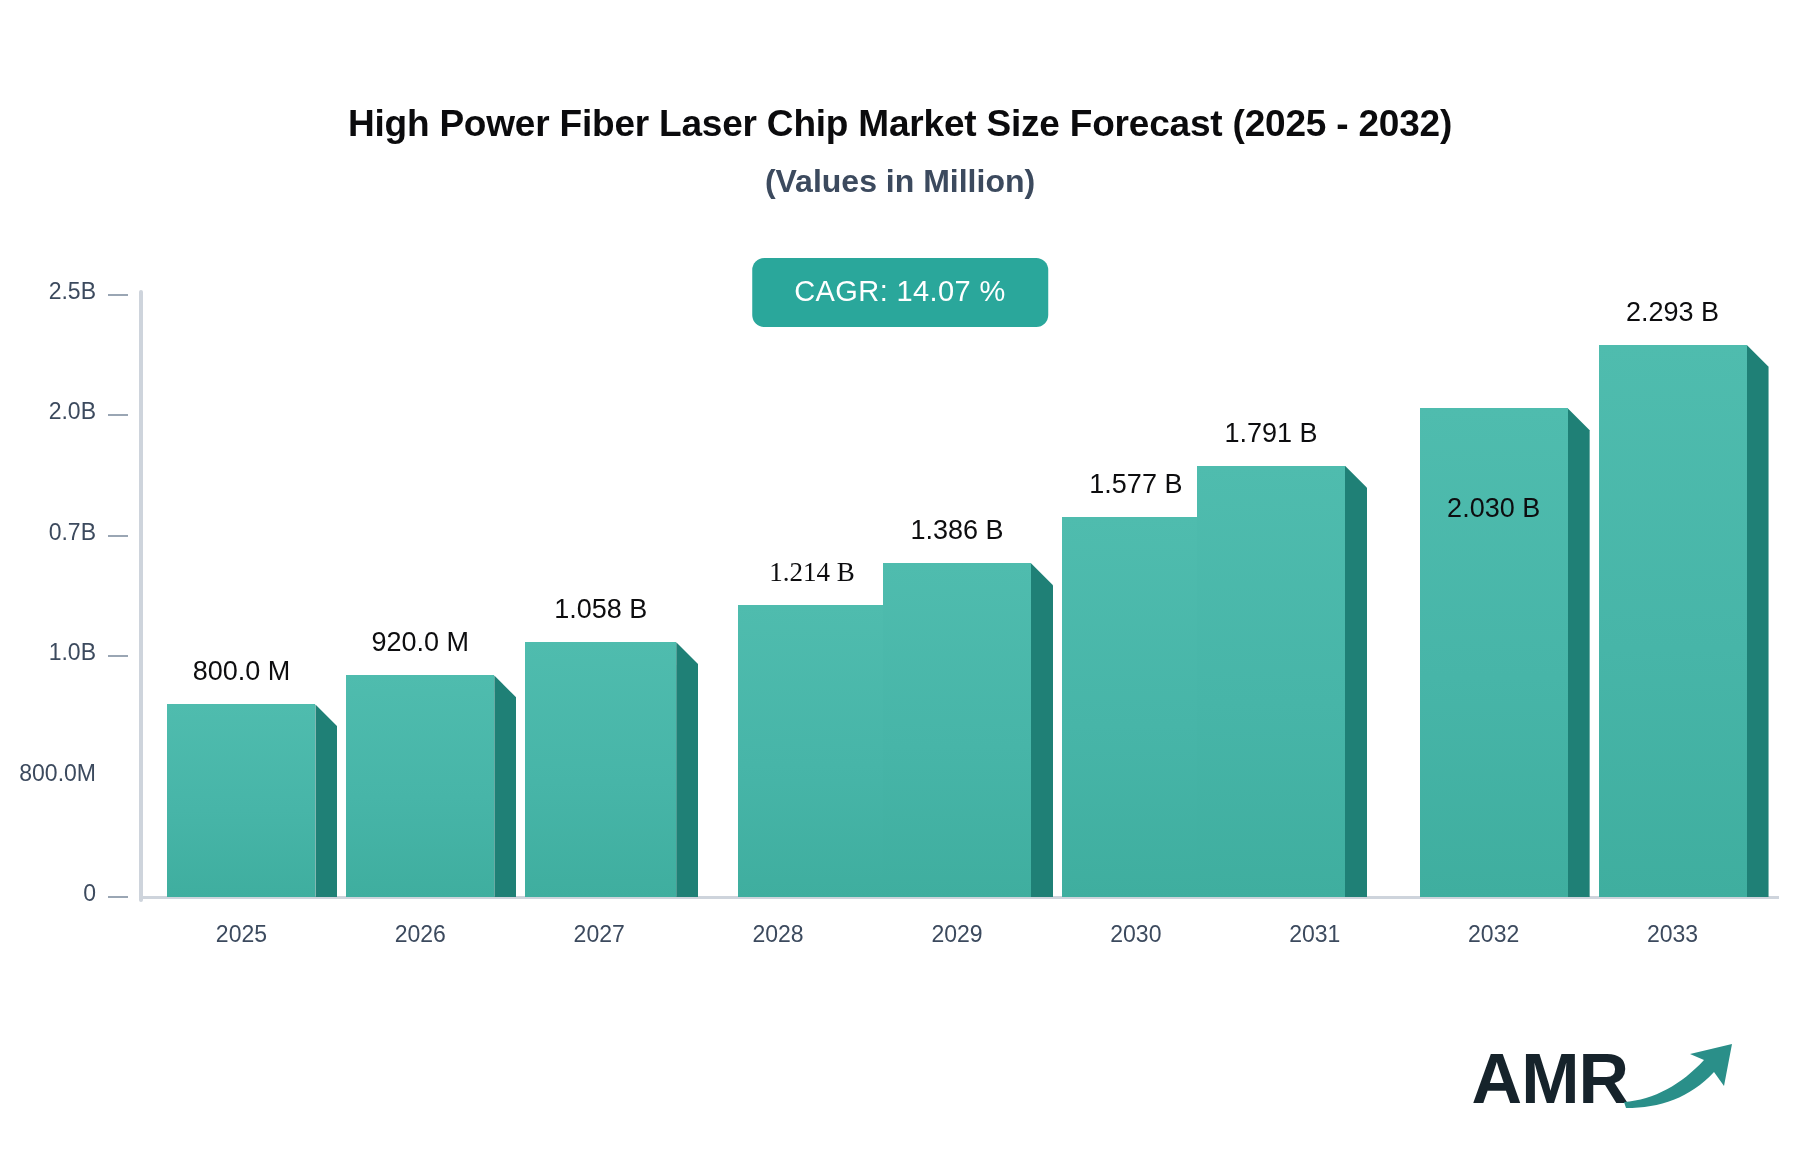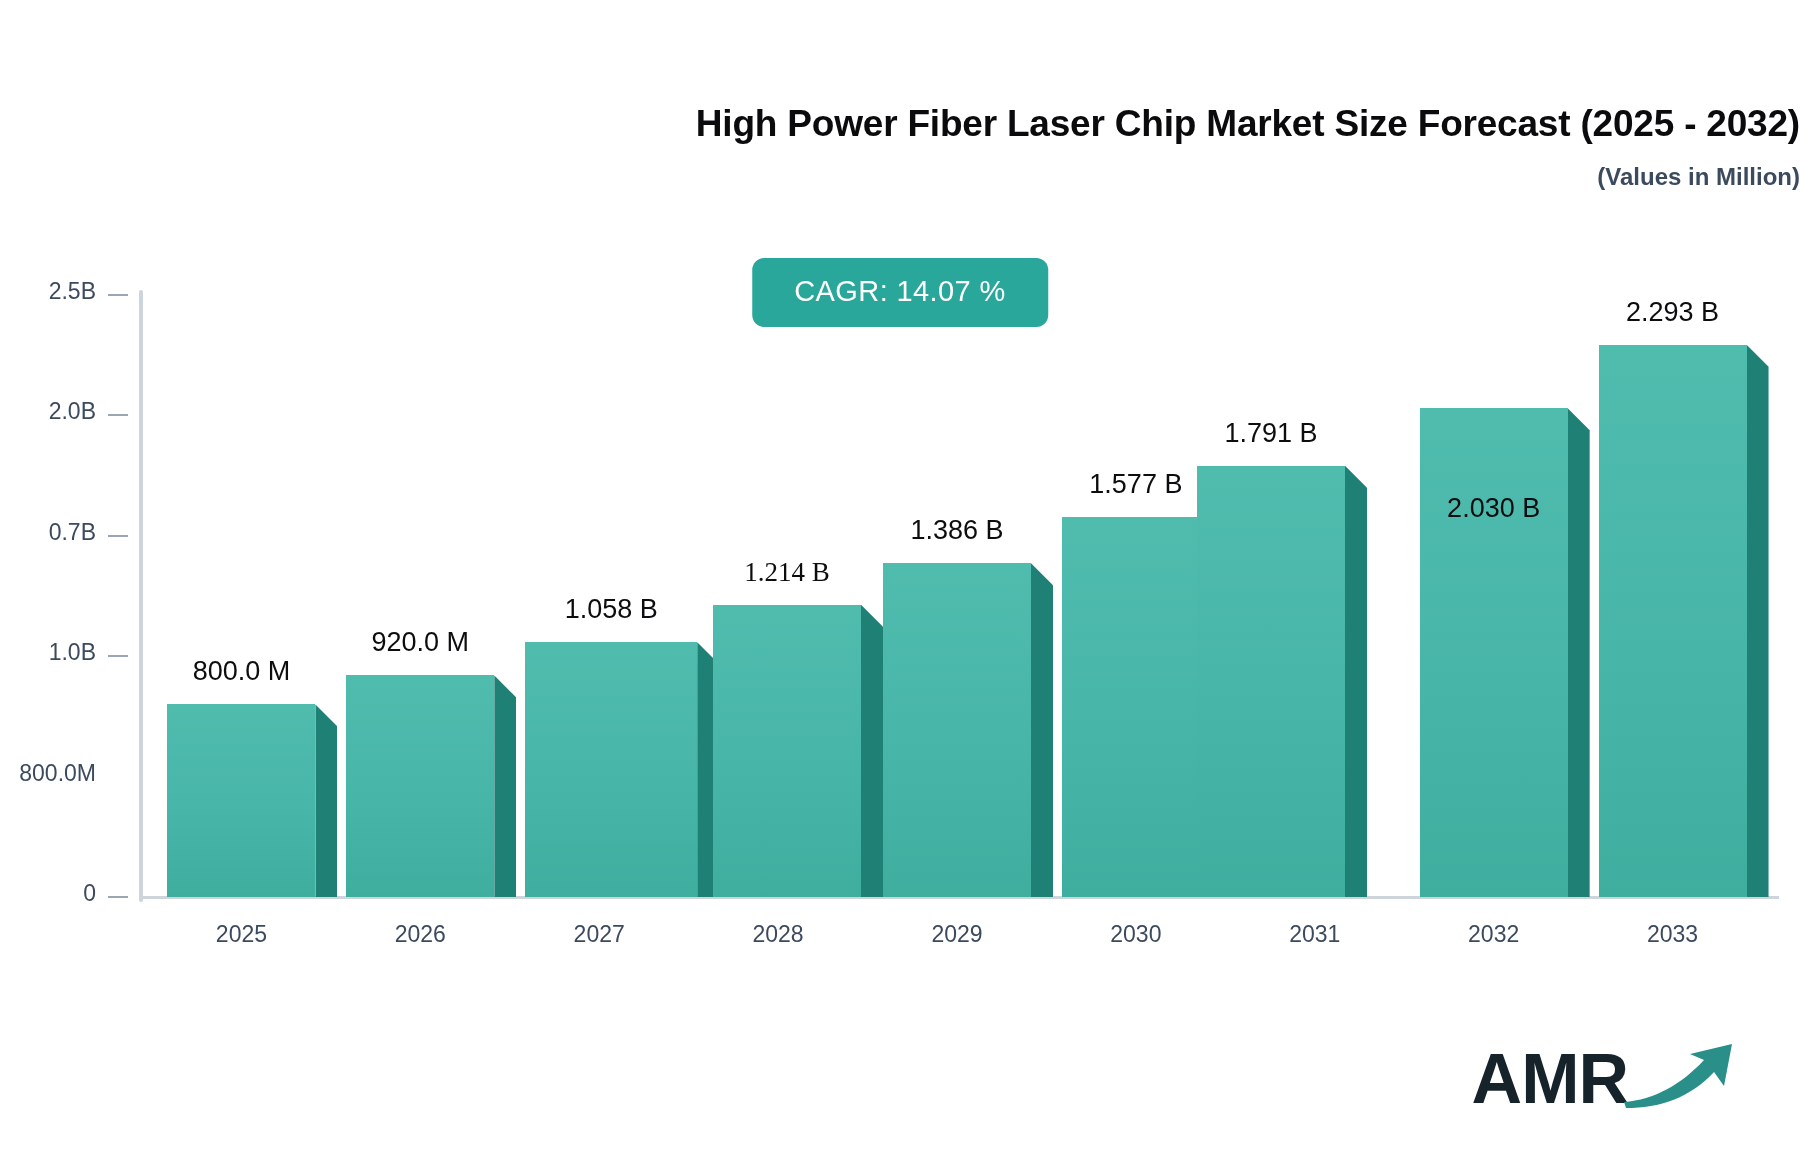--- a/index.html
+++ b/index.html
@@ -12,33 +12,33 @@
     height: 1156px;
     font-family: "Liberation Sans", sans-serif;
     position: relative;
     overflow: hidden;
   }
 
   
   #chart-header {
     position: absolute;
     top: 0; left: 0; right: 0;
-    text-align: right;
+    text-align: center;
     padding-top: 104px;
   }
   #chart-title {
     font-size: 37px;
     font-weight: bold;
     color: #0b0b0d;
     letter-spacing: -0.2px;
     line-height: 1.1;
     margin: 0;
   }
   #chart-subtitle {
-    font-size: 24px;
+    font-size: 32px;
     font-weight: bold;
     color: #3c4a5e;
     margin: 0;
     padding-top: 18px;
   }
 
   
   #cagr-badge {
     position: absolute;
     left: 50%;
@@ -214,27 +214,27 @@
         <div class="bar-front" style="height: 192.64px;"></div>
         <div class="bar-value">800.0 M</div>
       </div>
       <div class="x-label" style="left: 152px; width: 178.889px;">2025</div>
       <div class="bar-group" style="left: 346.333px; width: 148px; height: 221.536px;">
         <div class="bar-side" style="height: 221.536px;"></div>
         <div class="bar-front" style="height: 221.536px;"></div>
         <div class="bar-value">920.0 M</div>
       </div>
       <div class="x-label" style="left: 330.889px; width: 178.889px;">2026</div>
-      <div class="bar-group" style="left: 525.222px; width: 172px; height: 254.766px;">
+      <div class="bar-group" style="left: 525.222px; width: 151px; height: 254.766px;">
         <div class="bar-side" style="height: 254.766px;"></div>
         <div class="bar-front" style="height: 254.766px;"></div>
         <div class="bar-value">1.058 B</div>
       </div>
       <div class="x-label" style="left: 509.778px; width: 178.889px;">2027</div>
-      <div class="bar-group" style="left: 713px; width: 148px; height: 292.331px; font-family: Liberation Serif, serif;">
+      <div class="bar-group" style="left: 738px; width: 148px; height: 292.331px; font-family: Liberation Serif, serif;">
         <div class="bar-side" style="height: 292.331px;"></div>
         <div class="bar-front" style="height: 292.331px;"></div>
         <div class="bar-value">1.214 B</div>
       </div>
       <div class="x-label" style="left: 688.667px; width: 178.889px;">2028</div>
       <div class="bar-group" style="left: 883px; width: 148px; height: 333.749px;">
         <div class="bar-side" style="height: 333.749px;"></div>
         <div class="bar-front" style="height: 333.749px;"></div>
         <div class="bar-value">1.386 B</div>
       </div>

